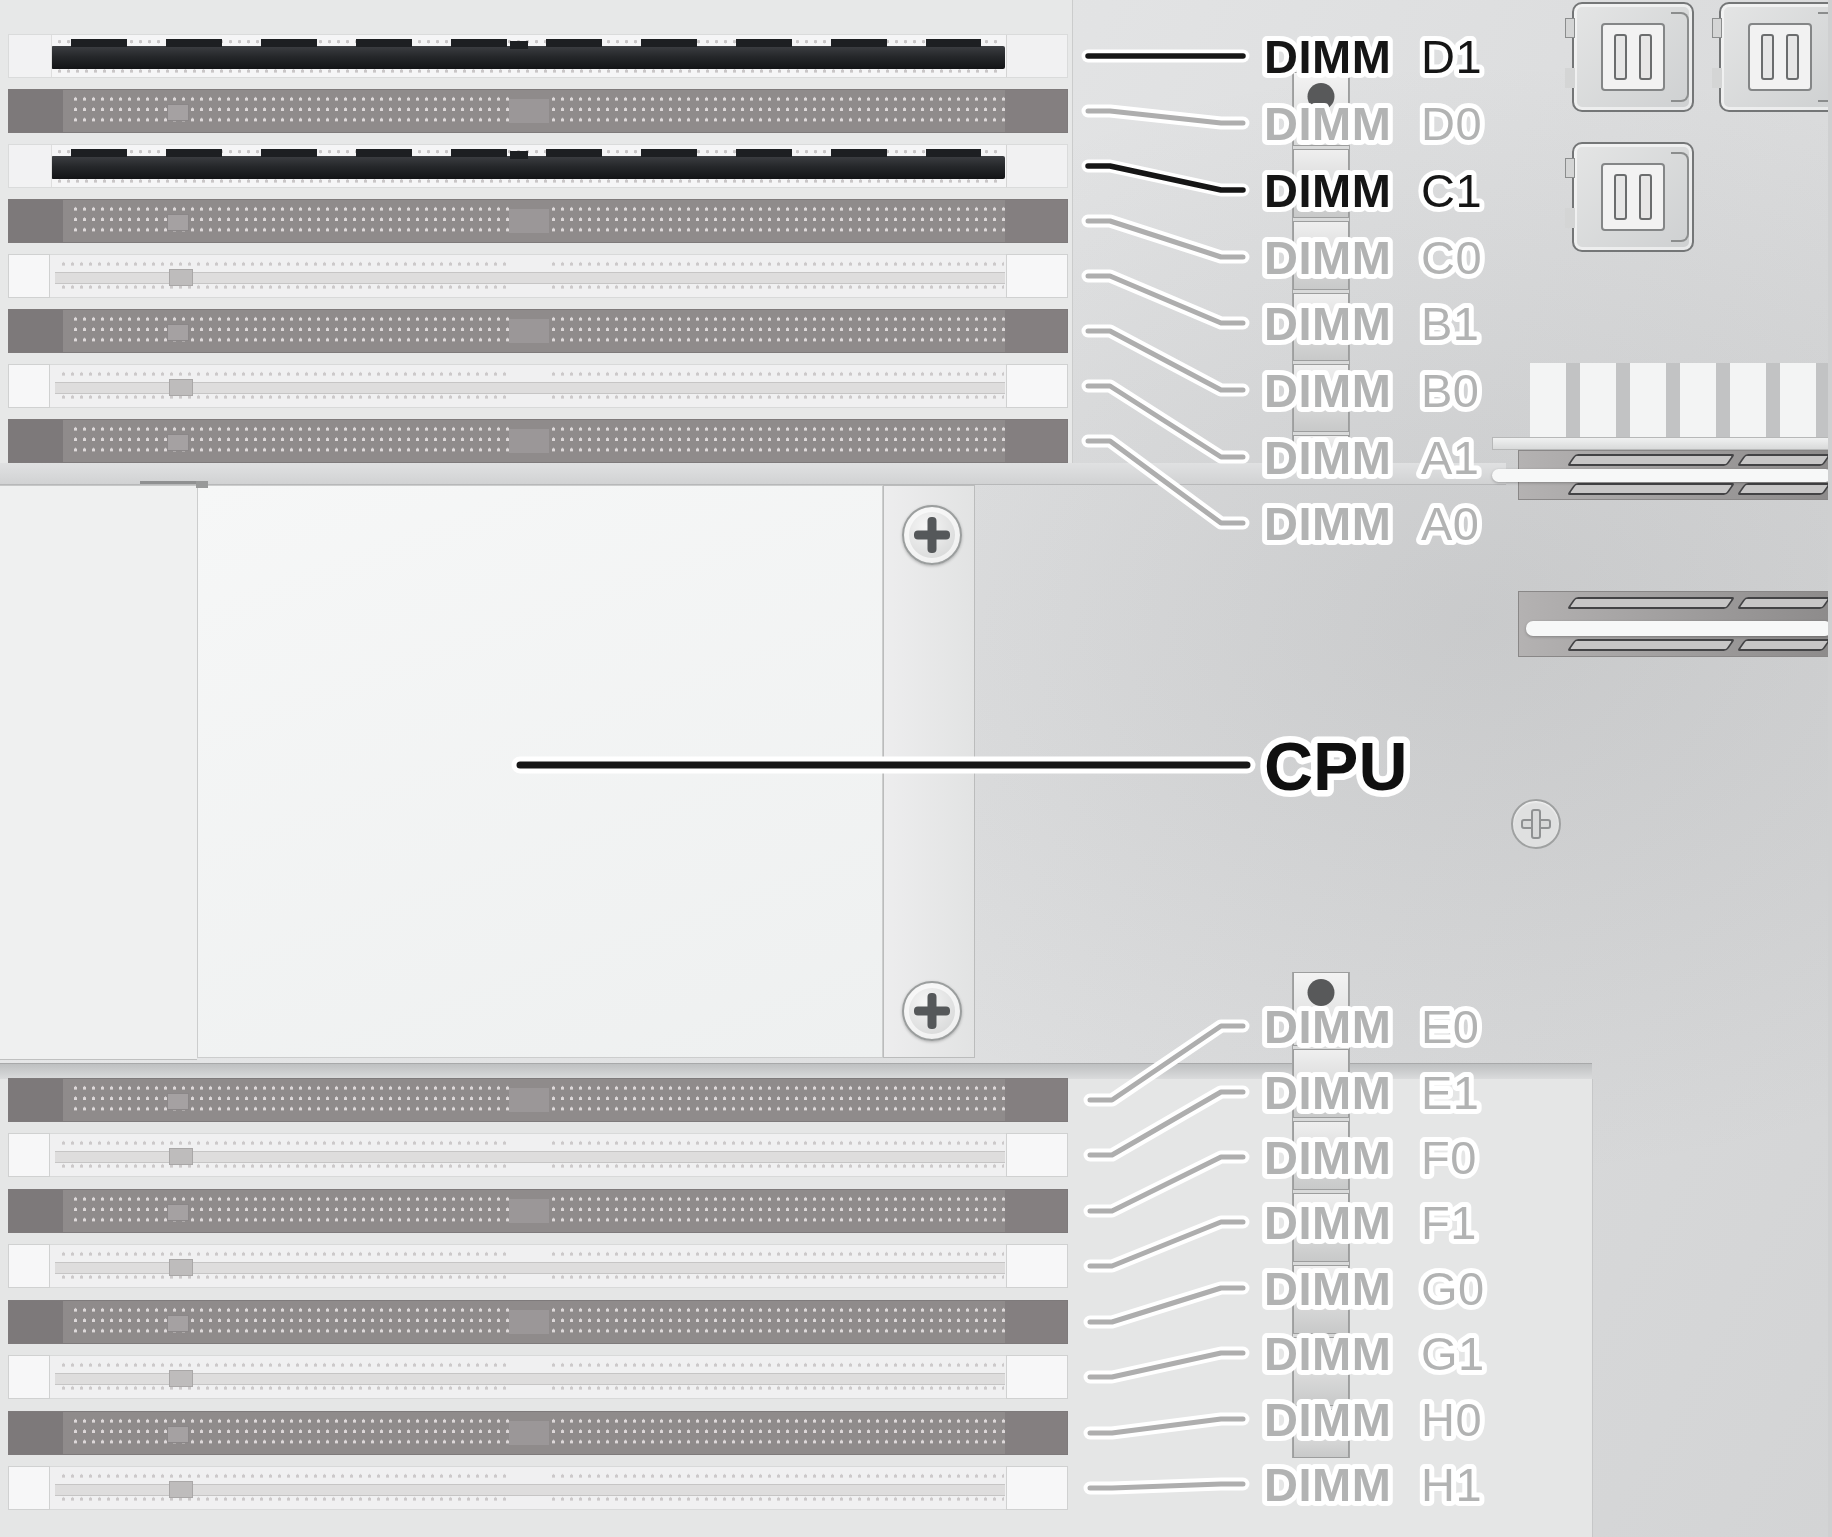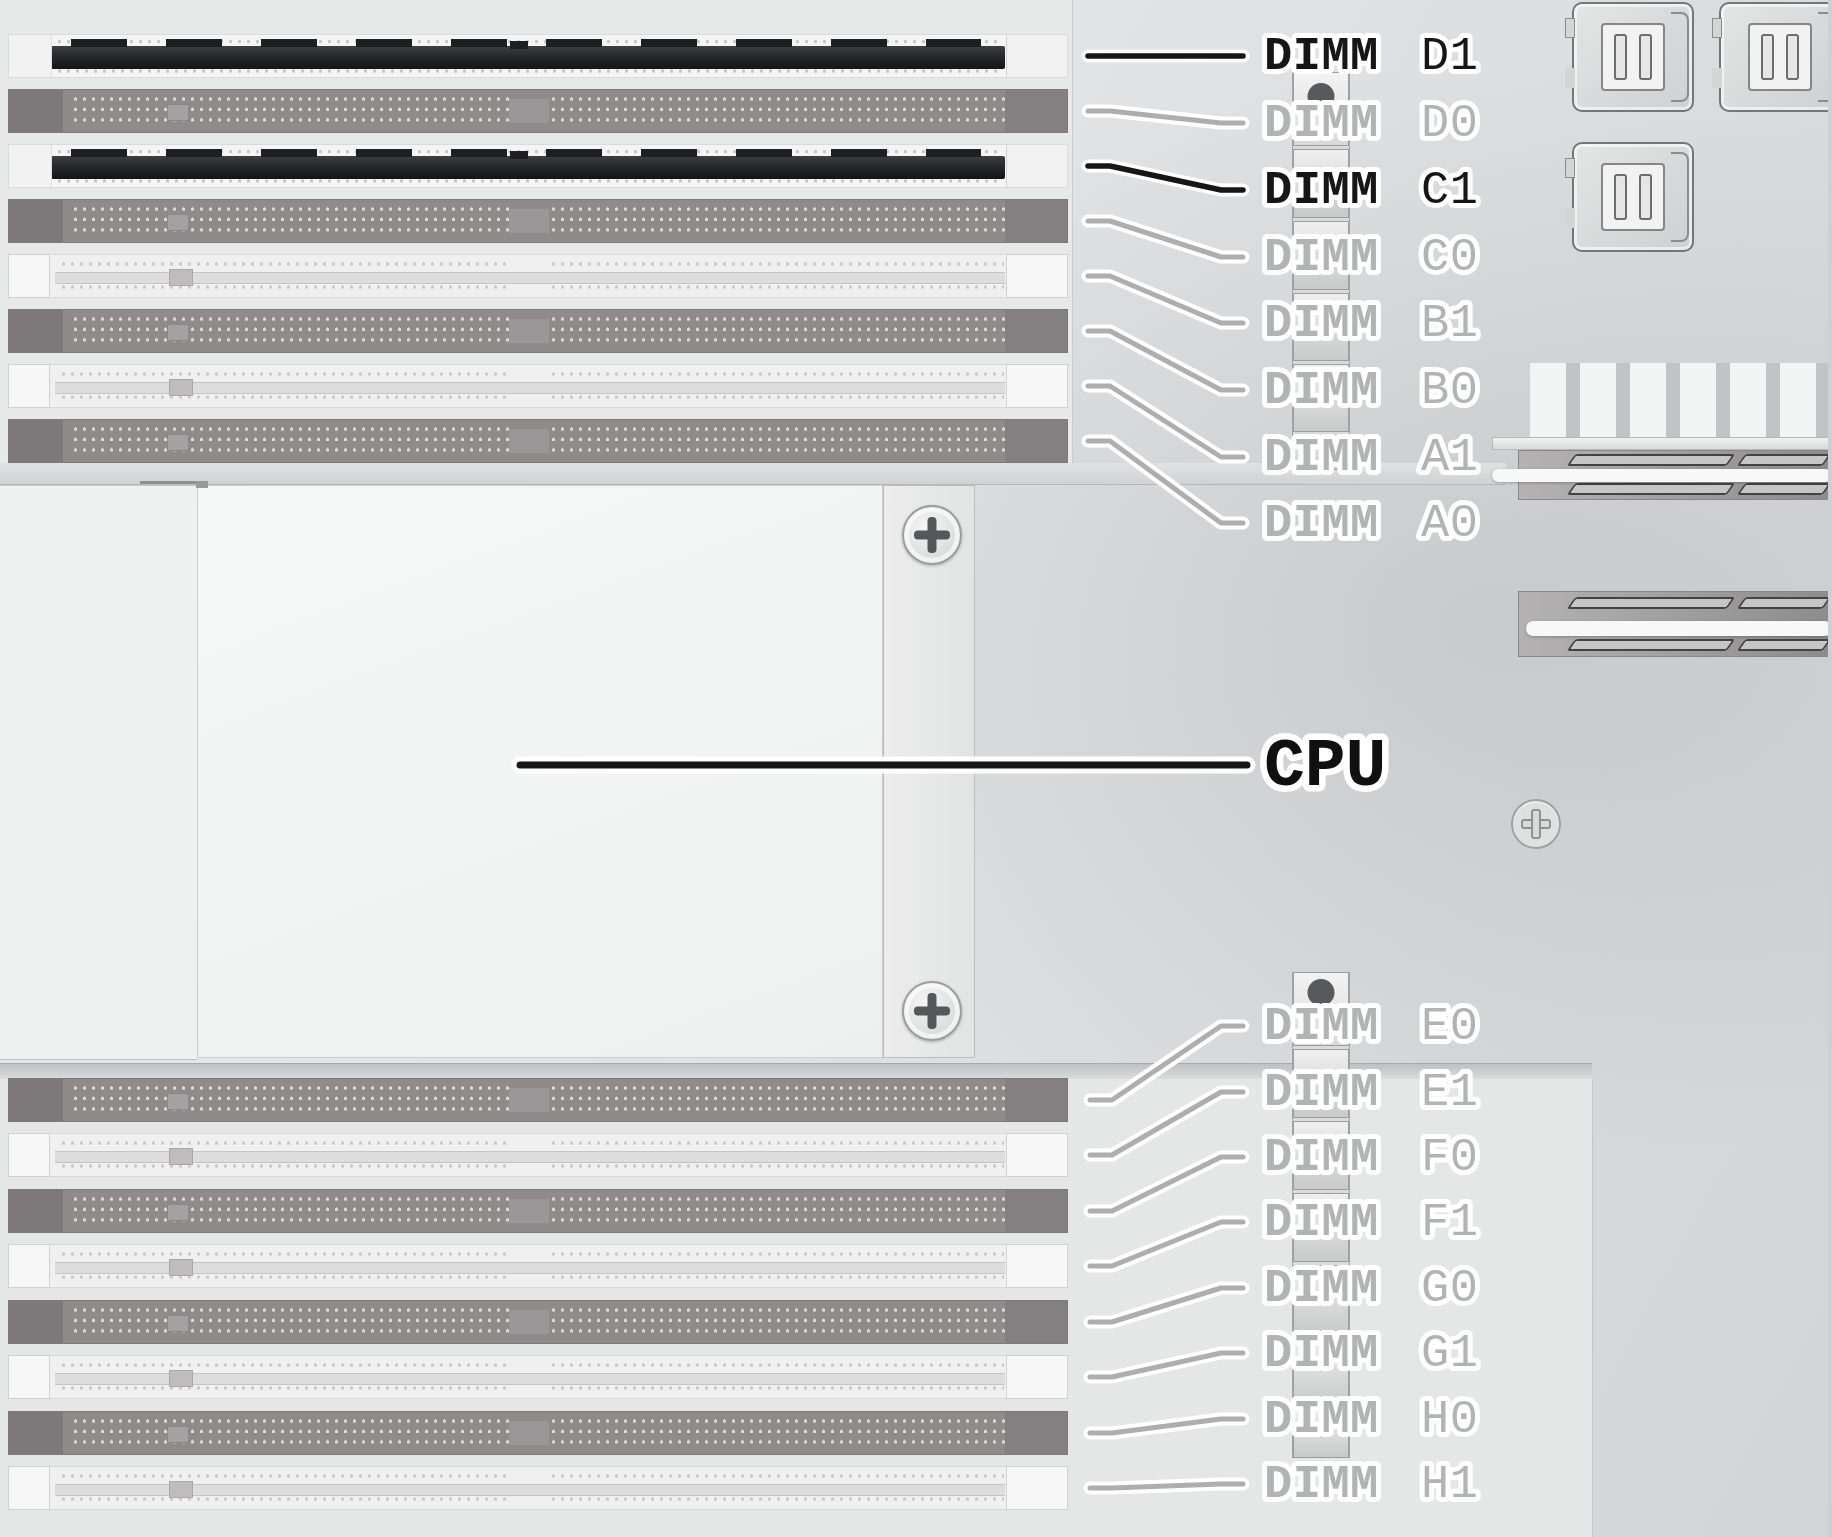--- a/index.html
+++ b/index.html
@@ -1,20 +1,20 @@
 <!DOCTYPE html>
 <html><head>
 <meta charset="utf-8">
 <style>
   html,body{margin:0;padding:0;background:#cfd0d1;}
   .stage{position:relative;width:1828px;height:1537px;overflow:hidden;
     background:
       radial-gradient(1300px 900px at 1480px 620px, rgba(108,110,112,.16), transparent 62%),
       linear-gradient(118deg,#e8e9ea 0%,#e2e3e4 42%,#d8d9da 78%,#d3d4d5 100%);
-    font-family:Liberation Mono, monospace;}
+    font-family:Liberation Sans, sans-serif;}
   .abs{position:absolute;}
   i{position:absolute;display:block;}
 
   
   .platform-top{left:0;top:0;width:1072px;height:464px;background:#e7e8e8;border-right:1px solid #cbcccc;}
   .step-top{left:0;top:463px;width:1506px;height:21px;background:linear-gradient(180deg,#e0e1e2,#d1d2d3);border-bottom:1px solid #b7b8b9;}
   .step-bottom{left:0;top:1063px;width:1592px;height:16px;background:linear-gradient(180deg,#bec0c1,#dcddde);border-top:1px solid #a8a9aa;}
   .platform-bottom{left:0;top:1079px;width:1592px;height:458px;background:#e5e6e6;border-right:1px solid #c6c7c8;}
 
   

